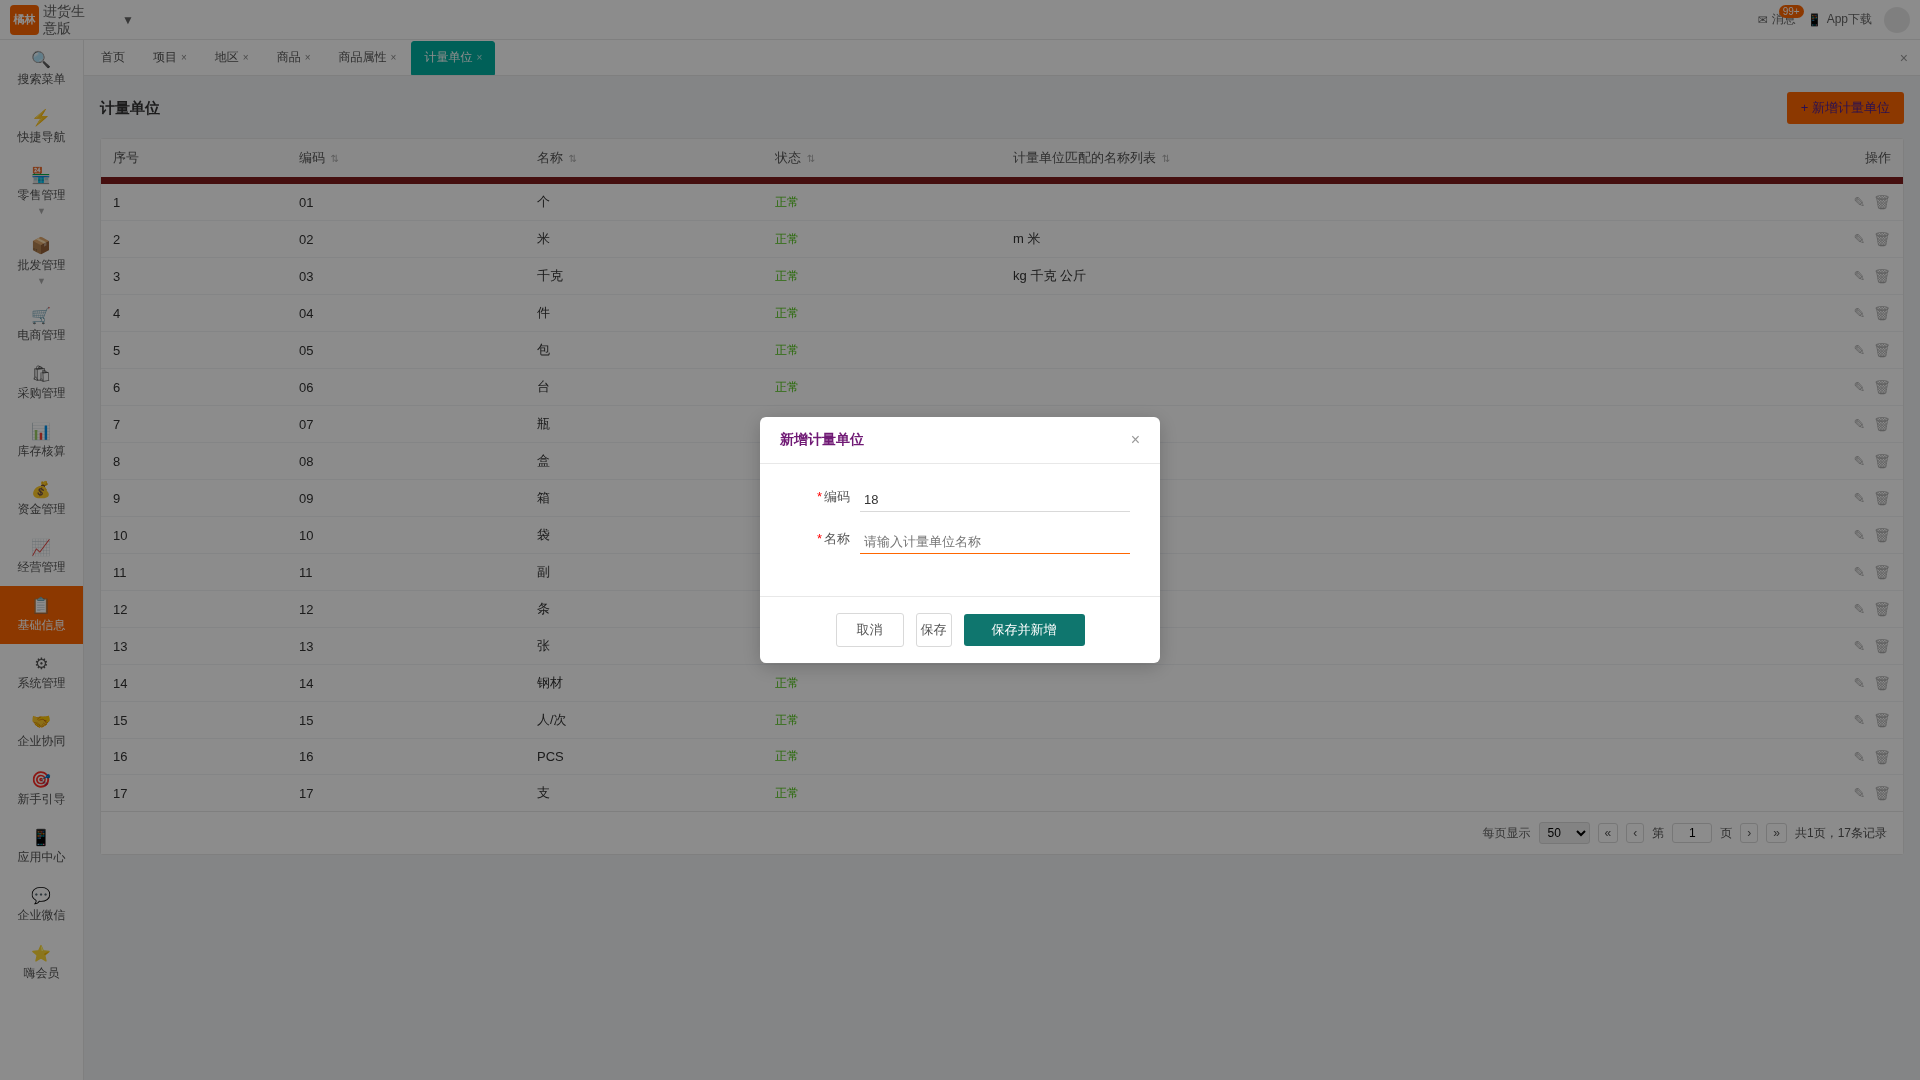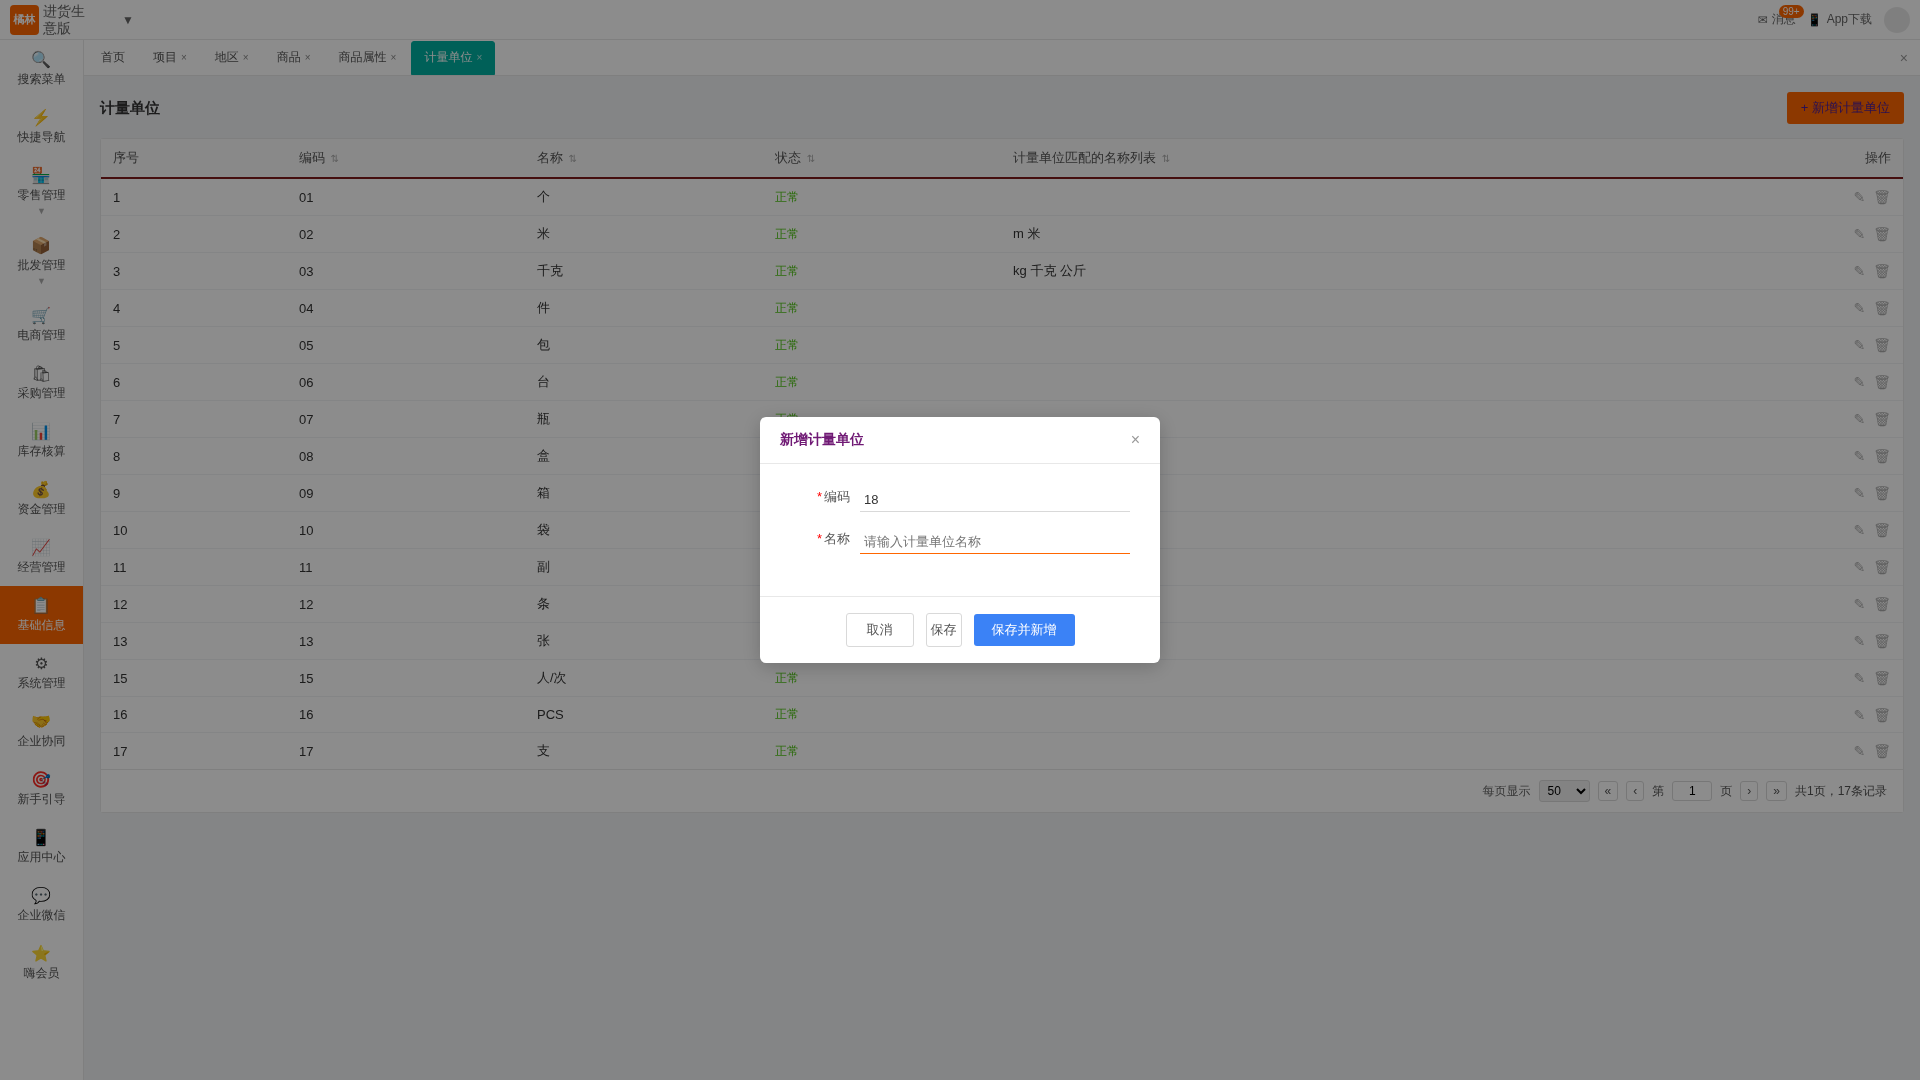--- a/index.html
+++ b/index.html
@@ -42,21 +42,21 @@
 
     
     .page-title-row { display: flex; align-items: center; justify-content: space-between; margin-bottom: 14px; }
     .page-title { font-size: 15px; font-weight: bold; color: #333; }
     .add-btn { background: #f60; color: #4c1d95; border: none; padding: 7px 14px; border-radius: 3px; font-size: 13px; cursor: pointer; }
 
     
     .table-container { background: #fff; border: 1px solid #e8e8e8; border-radius: 3px; }
     table { width: 100%; border-collapse: collapse; }
     thead tr { background: #fafafa; }
-    th { padding: 10px 12px; font-size: 13px; font-weight: 500; color: #555; text-align: left; border-bottom: 2px solid #7f1d1d; white-space: nowrap; }
+    th { padding: 10px 12px; font-size: 13px; font-weight: 500; color: #555; text-align: left; border-bottom: 7px solid #7f1d1d; white-space: nowrap; }
     td { padding: 9px 12px; font-size: 13px; color: #333; border-bottom: 1px solid #f0f2f5; }
     tr:last-child td { border-bottom: none; }
     .sort-icon { font-size: 10px; color: #aaa; margin-left: 2px; }
     .status-normal { color: #52c41a; font-size: 12px; }
     .action-icons { display: flex; gap: 8px; }
     .action-icon { color: #aaa; cursor: pointer; font-size: 14px; }
 
     
     .pagination-bar { display: flex; align-items: center; justify-content: flex-end; padding: 10px 16px; gap: 8px; font-size: 12px; color: #555; border-top: 1px solid #e8e8e8; background: #fff; }
     .page-size-label { color: #666; }
@@ -72,21 +72,21 @@
     .modal-close { font-size: 16px; color: #999; cursor: pointer; line-height: 1; }
     .modal-body { padding: 24px 30px; }
     .form-row { display: flex; align-items: flex-start; margin-bottom: 18px; }
     .form-label { width: 60px; font-size: 13px; color: #555; text-align: right; margin-right: 10px; }
     .form-label .required { color: #f00; margin-right: 2px; }
     .form-input { flex: 1; border: none; border-bottom: 1px solid #d9d9d9; padding: 4px 4px; font-size: 13px; outline: none; color: #333; }
     .form-input.name-input { border-bottom-color: #f60; }
     .modal-footer { display: flex; align-items: center; justify-content: center; gap: 12px; padding: 16px 20px; border-top: 1px solid #e8e8e8; }
     .btn-cancel { border: 1px solid #d9d9d9; background: #fff; color: #555; padding: 7px 20px; border-radius: 3px; font-size: 13px; cursor: pointer; }
     .btn-save { border: 1px solid #d9d9d9; background: #fff; color: #555; padding: 7px 4px; border-radius: 3px; font-size: 13px; cursor: pointer; }
-    .btn-save-new { background: #3b82f6; color: #fff; border: none; padding: 7px 18px; border-radius: 3px; font-size: 13px; cursor: pointer; }
+    .btn-save-new { background: #0f766e; color: #fff; border: none; padding: 7px 28px; border-radius: 3px; font-size: 13px; cursor: pointer; }
   </style>
 </head>
 <body>
 
 <div class="top-bar">
   <div class="logo-area">
     <div class="logo-box">橘林</div>
     <div class="logo-text">进货生意版</div>
   </div>
   <div class="top-center">
@@ -390,20 +390,33 @@
       <td><span class="status-normal">正常</span></td>
       <td></td>
       <td style="text-align:right">
         <div class="action-icons" style="justify-content:flex-end">
           <span class="action-icon" title="编辑">✎</span>
           <span class="action-icon" title="删除">🗑</span>
         </div>
       </td>
     </tr>
               <tr>
+      <td>14</td>
+      <td>14</td>
+      <td>钢材</td>
+      <td><span class="status-normal">正常</span></td>
+      <td></td>
+      <td style="text-align:right">
+        <div class="action-icons" style="justify-content:flex-end">
+          <span class="action-icon" title="编辑">✎</span>
+          <span class="action-icon" title="删除">🗑</span>
+        </div>
+      </td>
+    </tr>
+              <tr>
       <td>15</td>
       <td>15</td>
       <td>人/次</td>
       <td><span class="status-normal">正常</span></td>
       <td></td>
       <td style="text-align:right">
         <div class="action-icons" style="justify-content:flex-end">
           <span class="action-icon" title="编辑">✎</span>
           <span class="action-icon" title="删除">🗑</span>
         </div>

